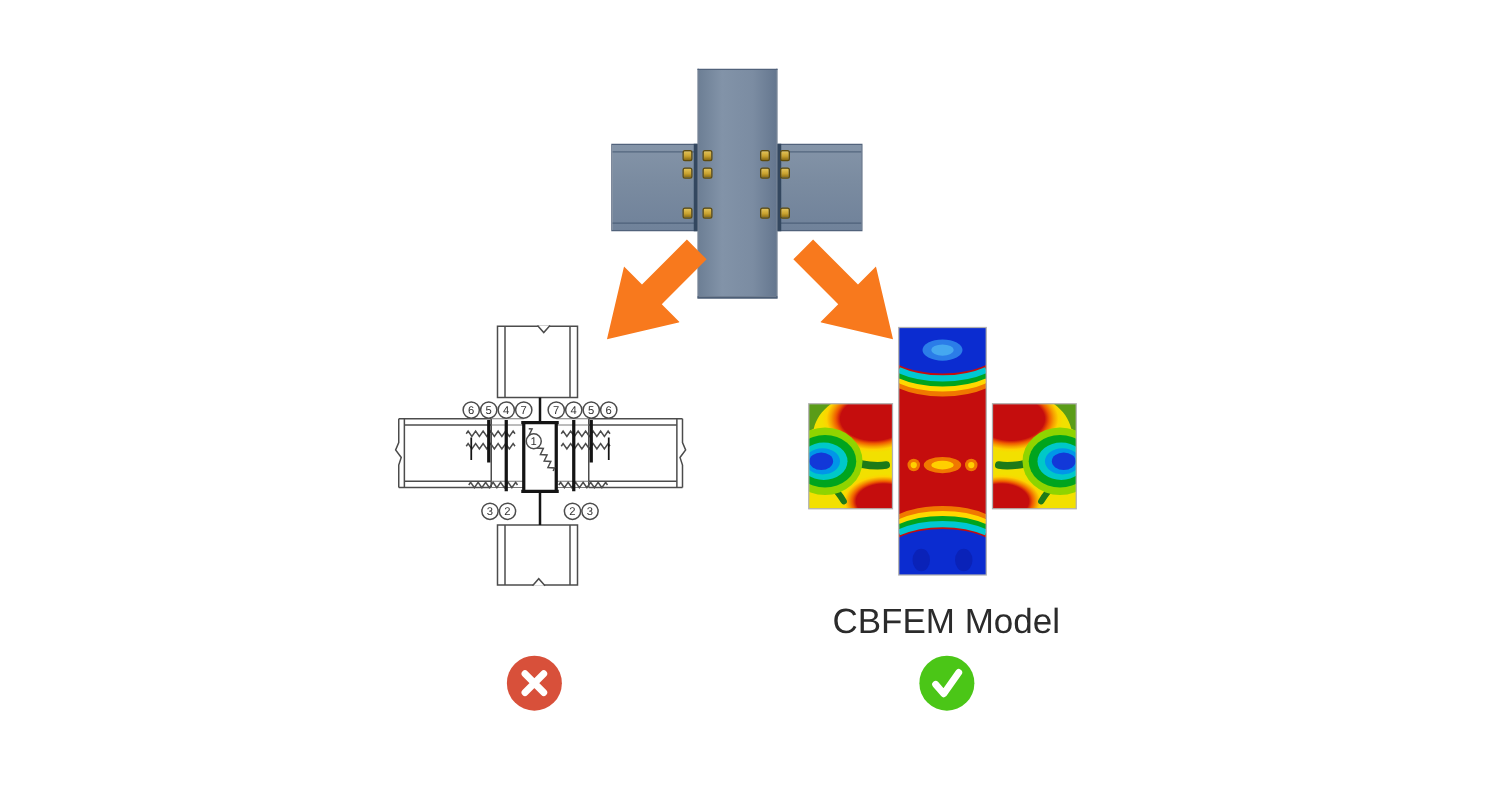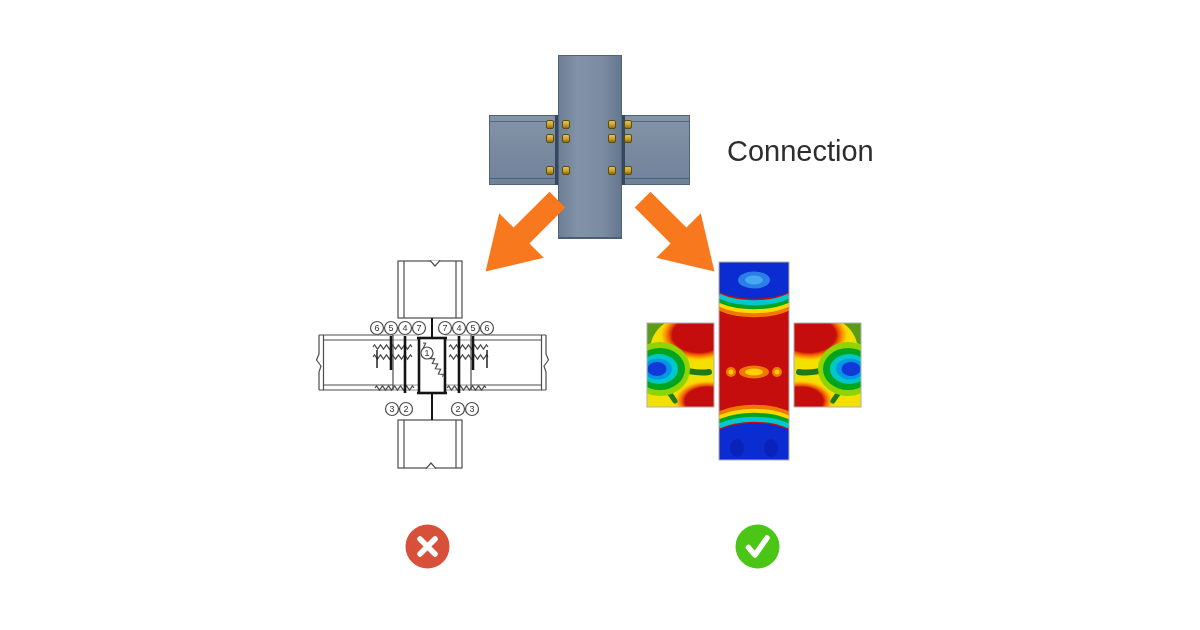--- a/index.html
+++ b/index.html
@@ -58,21 +58,20 @@
     <div class="abs bolt" style="left:546px;top:166px;"></div>
     <div class="abs bolt" style="left:562px;top:166px;"></div>
     <div class="abs bolt" style="left:608px;top:120px;"></div>
     <div class="abs bolt" style="left:624px;top:120px;"></div>
     <div class="abs bolt" style="left:608px;top:134px;"></div>
     <div class="abs bolt" style="left:624px;top:134px;"></div>
     <div class="abs bolt" style="left:608px;top:166px;"></div>
     <div class="abs bolt" style="left:624px;top:166px;"></div>
   </div>
 
-  <div class="abs conn-label">Connection</div>
 
   <svg class="abs arrow-svg arrow-left" viewBox="0 0 100 62">
     <polygon points="0,20 50,20 50,0 100,31 50,62 50,42 0,42" fill="#f8791d"></polygon>
   </svg>
   <svg class="abs arrow-svg arrow-right" viewBox="0 0 100 62">
     <polygon points="0,20 50,20 50,0 100,31 50,62 50,42 0,42" fill="#f8791d"></polygon>
   </svg>
 
   <svg class="abs" style="left:315px;top:256px;" width="235" height="216" viewBox="0 0 235 216" fill="none" stroke="#4c4c4c" stroke-width="1.2">
     <defs>
@@ -240,20 +239,21 @@
       <path d="M0,156 C20,147 50,147 70,156" stroke="#ffd800" stroke-width="5" fill="none"></path>
       <path d="M0,160 C20,151 50,151 70,160" stroke="#00a41e" stroke-width="5" fill="none"></path>
       <path d="M0,164 C20,155 50,155 70,164" stroke="#00c8d2" stroke-width="5" fill="none"></path>
       <path d="M0,198 H70 V168 C50,159 20,159 0,168 Z" fill="#0b2cd0"></path>
       <ellipse cx="18" cy="186" rx="7" ry="9" fill="#0a22b8"></ellipse>
       <ellipse cx="52" cy="186" rx="7" ry="9" fill="#0a22b8"></ellipse>
     </g>
     <rect x="74" y="4" width="70" height="198" fill="none" stroke="#b0b0b0"></rect>
   </svg>
 
+  <div class="abs model-label label-cbfem">CBFEM Model</div>
 
   <svg class="abs verdict" style="left:405px;" viewBox="0 0 45 45">
     <circle cx="22.5" cy="22.5" r="22" fill="#d8503a"></circle>
     <path d="M15,15 L30,30 M30,15 L15,30" stroke="#ffffff" stroke-width="5.5" stroke-linecap="round"></path>
   </svg>
   <svg class="abs verdict" style="left:735px;" viewBox="0 0 45 45">
     <circle cx="22.5" cy="22.5" r="22" fill="#4bc617"></circle>
     <path d="M13.5,23.5 L20,31 L32,14" stroke="#ffffff" stroke-width="5.5" stroke-linecap="round" stroke-linejoin="round" fill="none"></path>
   </svg>
 

